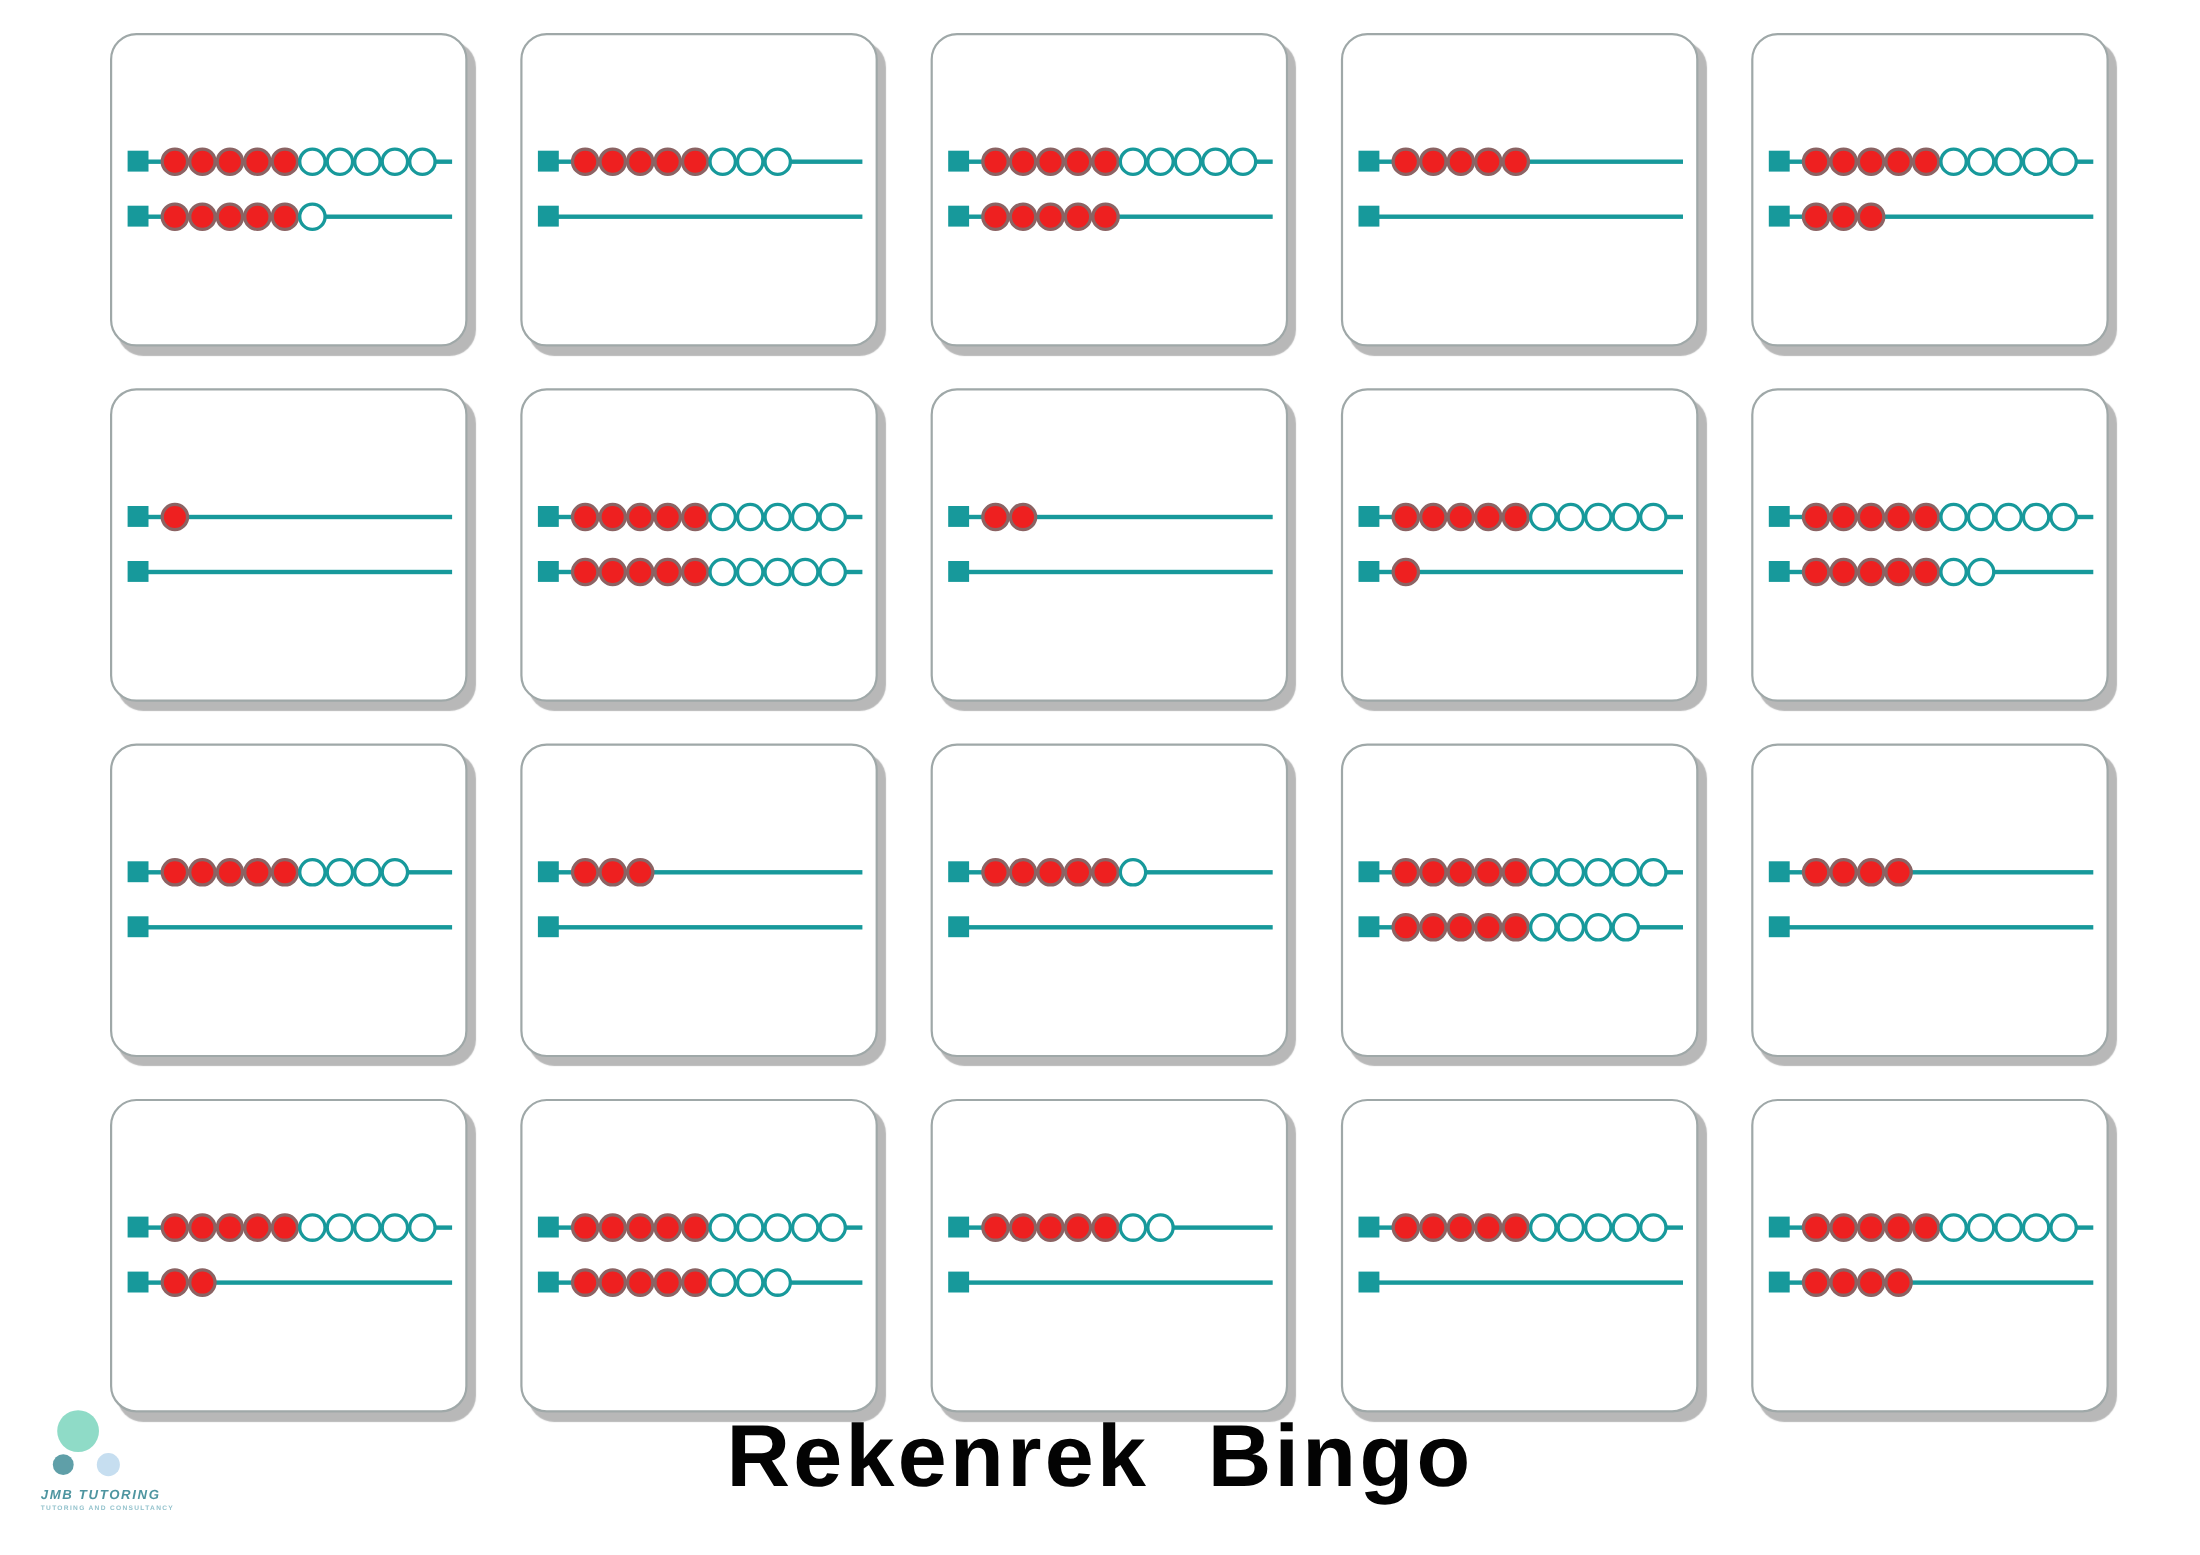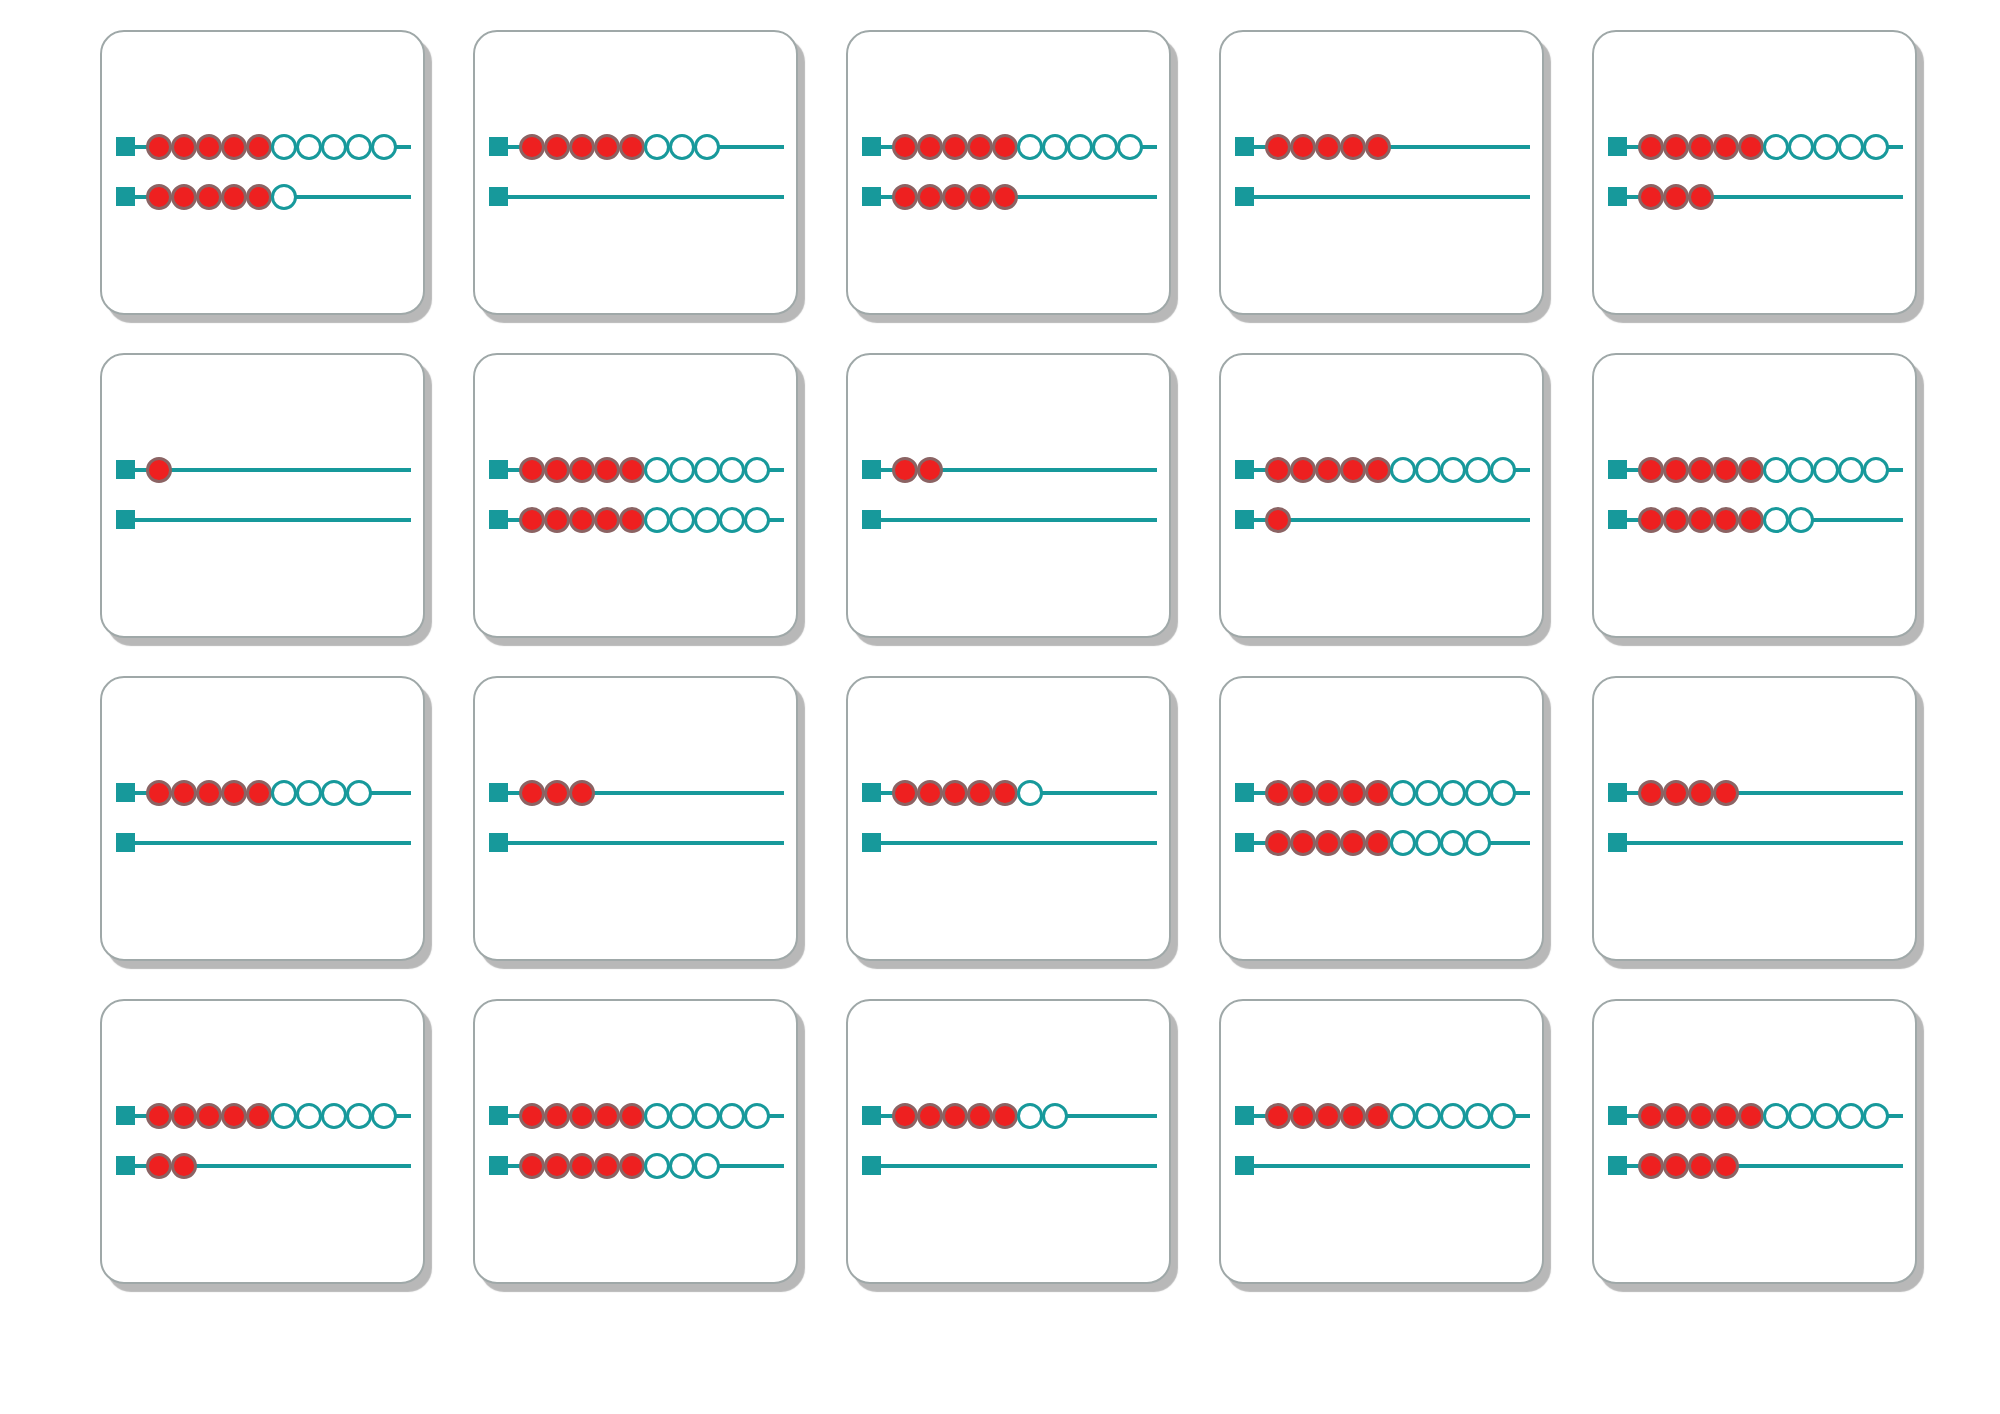--- a/index.html
+++ b/index.html
@@ -357,14 +357,22 @@
         <div class="bead white" style="left: 269px; top: 102px;"></div>
         <div class="rod-line" style="top: 163px;"></div>
         <div class="rod-square" style="top: 155px;"></div>
         <div class="bead red" style="left: 44px; top: 152px;"></div>
         <div class="bead red" style="left: 69px; top: 152px;"></div>
         <div class="bead red" style="left: 94px; top: 152px;"></div>
         <div class="bead red" style="left: 119px; top: 152px;"></div>
       </div>
     </div>
 
+  <div class="logo">
+    <div class="circle c-big"></div>
+    <div class="circle c-dark"></div>
+    <div class="circle c-blue"></div>
+    <div class="name">JMB TUTORING</div>
+    <div class="tagline">TUTORING AND CONSULTANCY</div>
+  </div>
 
+  <div class="title">Rekenrek Bingo</div>
 </div>
 
 </body></html>

